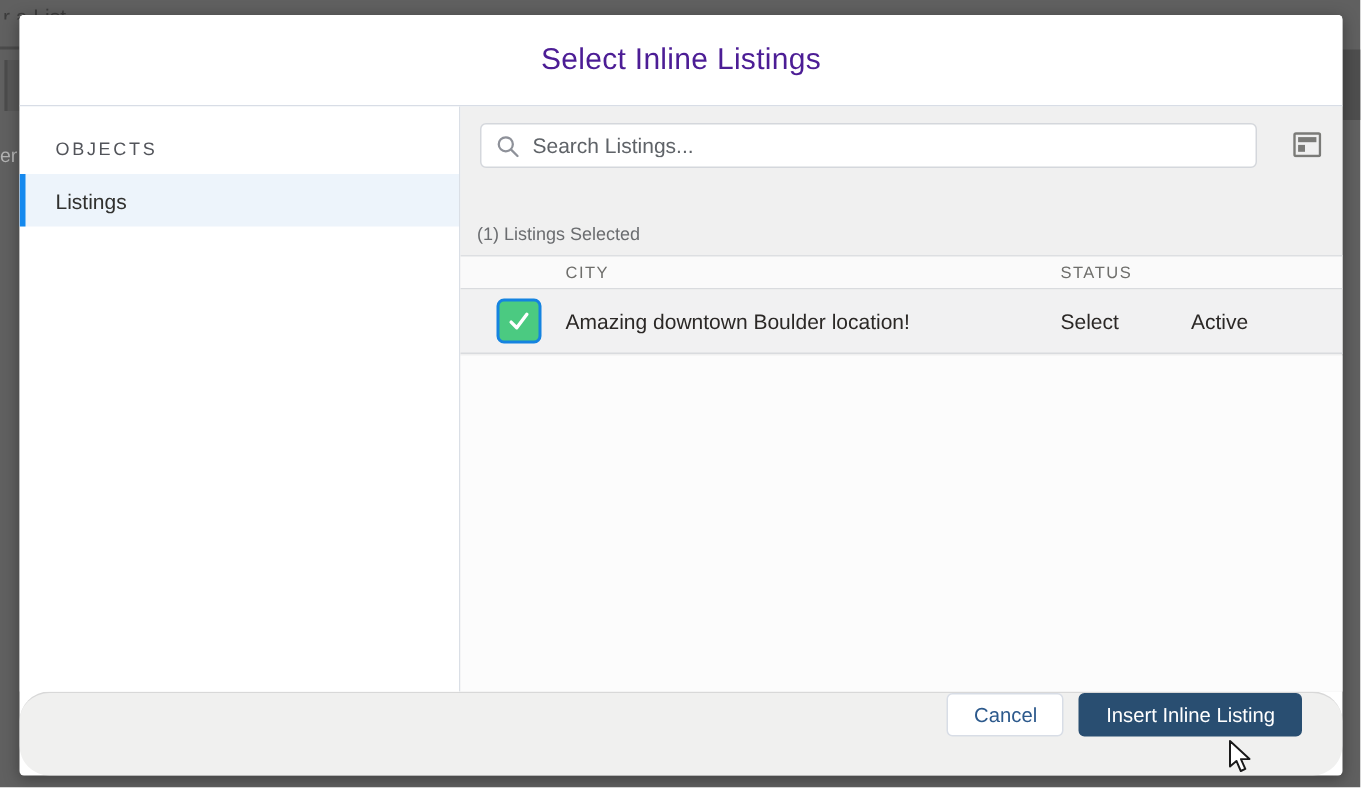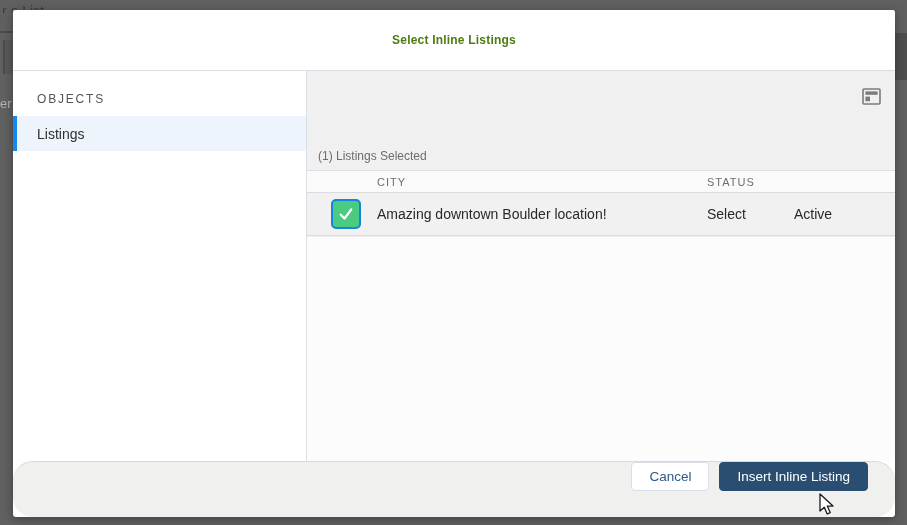--- a/index.html
+++ b/index.html
@@ -18,21 +18,21 @@
   .frag-right { position:absolute; right:0; top:33px; width:12px; height:47px; background:#4e4e4e; }
 
   
   .modal { position:absolute; left:13px; top:10px; width:882px; height:507px;
            background:#ffffff; border-radius:3px; overflow:hidden;
            box-shadow:0 2px 10px rgba(0,0,0,.35); }
 
   .modal-header { position:absolute; top:0; left:0; right:0; height:61px;
                   border-bottom:1px solid #d8dde6; display:flex; align-items:center;
                   justify-content:center; background:#fff; }
-  .modal-title { font-size:12px; font-weight:700; color:#4d7c0f; letter-spacing:.2px; }
+  .modal-title { font-size:20px; font-weight:400; color:#4c1d95; letter-spacing:.2px; }
 
   .modal-body { position:absolute; top:61px; left:0; right:0; height:390px; display:flex; }
 
   
   .sidebar { position:relative; width:294px; background:#fff; border-right:1px solid #dadfe6; }
   .objects-label { position:absolute; top:21px; left:24px; font-size:12px; color:#52545a;
                    letter-spacing:1.8px; }
   .sidebar-item { position:absolute; top:45px; left:0; right:0; height:35px;
                   background:#edf4fb; border-left:4px solid #1589ee;
                   display:flex; align-items:center; padding-left:20px;
@@ -107,20 +107,27 @@
 
     <div class="sidebar">
       <div class="objects-label">OBJECTS</div>
       <div class="sidebar-item">
         <span>Listings</span>
       </div>
     </div>
 
     <div class="main">
 
+      <div class="search-box">
+        <svg width="15" height="15" viewBox="0 0 15 15">
+          <circle cx="6.2" cy="6.2" r="4.7" fill="none" stroke="#8e9199" stroke-width="1.5"></circle>
+          <line x1="9.9" y1="9.9" x2="14" y2="14" stroke="#8e9199" stroke-width="1.5" stroke-linecap="round"></line>
+        </svg>
+        <input class="search-input" type="text" placeholder="Search Listings..." style="">
+      </div>
 
       <button class="table-icon-btn">
         <svg width="19" height="17" viewBox="0 0 19 17">
           <rect x="1" y="1" width="17" height="15" fill="none" stroke="#7b7b78" stroke-width="1.6" rx="1"></rect>
           <rect x="3.4" y="3.4" width="12.2" height="3.4" fill="#7b7b78"></rect>
           <rect x="3.4" y="8.6" width="4.6" height="4.6" fill="#7b7b78"></rect>
         </svg>
       </button>
 
 

